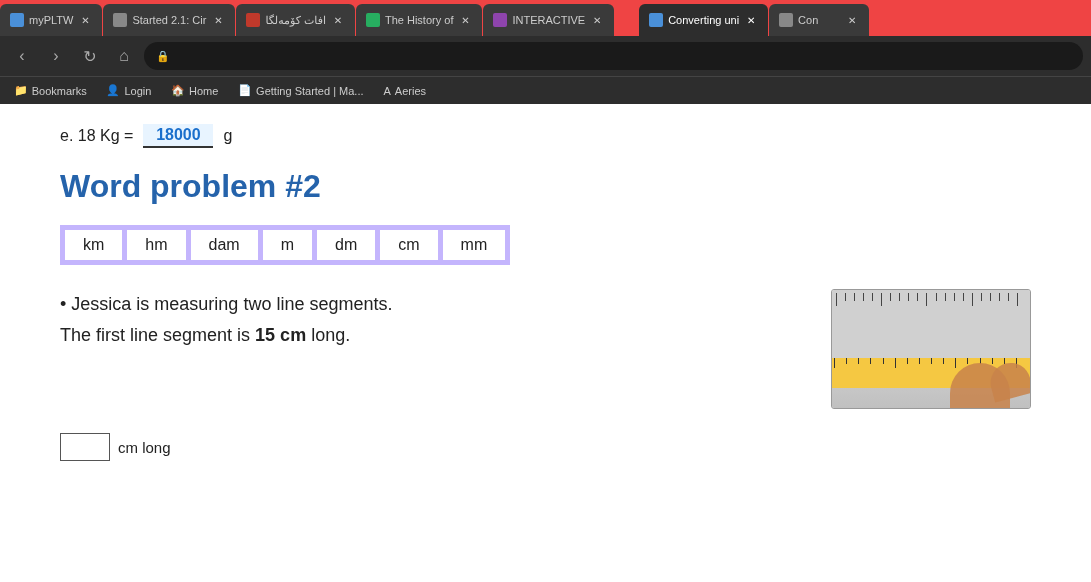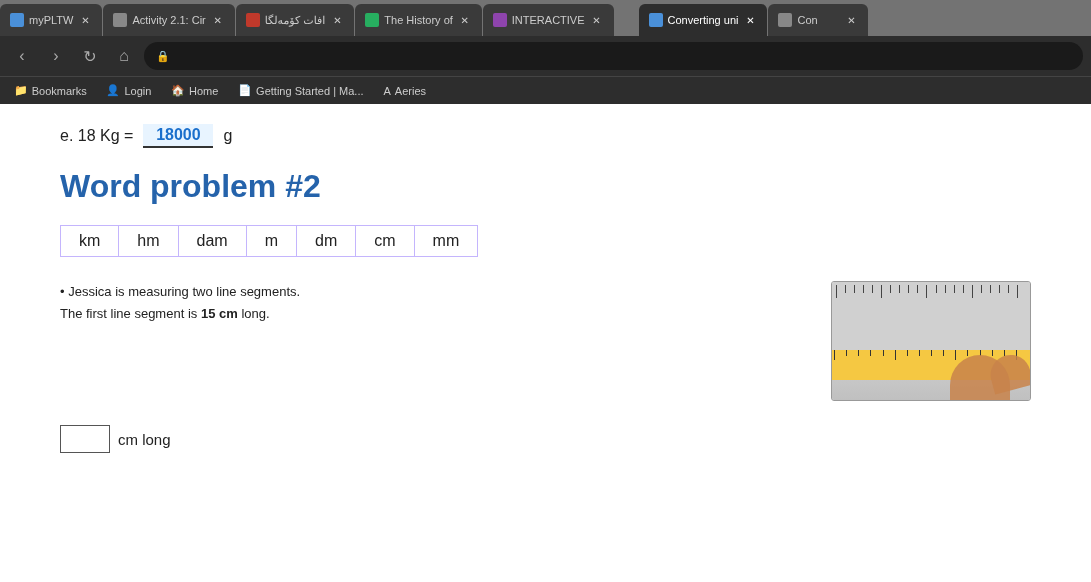--- a/index.html
+++ b/index.html
@@ -13,21 +13,21 @@
 
     
     .browser-chrome {
       background: #2d2d2d;
       width: 100%;
     }
 
     .tab-bar {
       display: flex;
       align-items: stretch;
-      background: #737373;
+      background: #ef4444;
       height: 36px;
       padding-top: 4px;
       gap: 1px;
       overflow: hidden;
     }
 
     .tab {
       display: flex;
       align-items: center;
       padding: 0 10px;
@@ -167,40 +167,40 @@
       color: #2563ab;
       margin-bottom: 20px;
     }
 
     .unit-table {
       border-collapse: collapse;
       margin-bottom: 24px;
     }
 
     .unit-table td {
-      border: 1px solid #c4b5fd;
+      border: 5px solid #c4b5fd;
       padding: 6px 18px;
       font-size: 16px;
       text-align: center;
       color: #222;
       margin-top: 6px;
     }
 
     .problem-content {
       display: flex;
       gap: 20px;
       align-items: flex-start;
     }
 
     .problem-text {
       flex: 1;
     }
 
     .problem-text p {
-      font-size: 13px;
+      font-size: 18px;
       color: #222;
       line-height: 1.7;
     }
 
     .problem-text p strong {
       font-weight: bold;
     }
 
     .ruler-image {
       width: 200px;
@@ -250,21 +250,21 @@
 <div class="browser-chrome">
 
   <div class="tab-bar">
     <div class="tab">
       <div class="tab-favicon" style="background:#4a90d9;"></div>
       <span>myPLTW</span>
       <div class="tab-close">✕</div>
     </div>
     <div class="tab">
       <div class="tab-favicon" style="background:#888;"></div>
-      <span>Activity 2.1: Cir</span>
+      <span>Started 2.1: Cir</span>
       <div class="tab-close">✕</div>
     </div>
     <div class="tab">
       <div class="tab-favicon" style="background:#c0392b;"></div>
       <span>افات كۆمەلگا</span>
       <div class="tab-close">✕</div>
     </div>
     <div class="tab">
       <div class="tab-favicon" style="background:#27ae60;"></div>
       <span>The History of</span>

